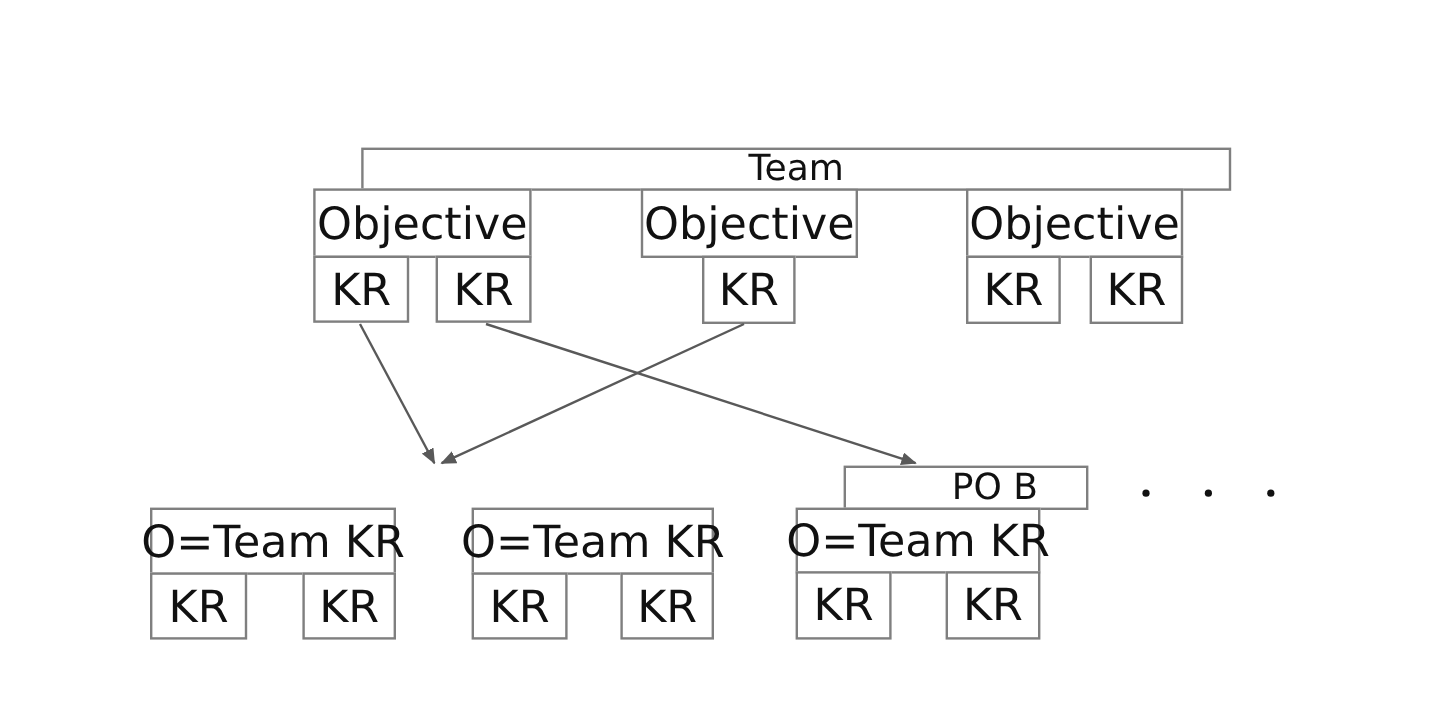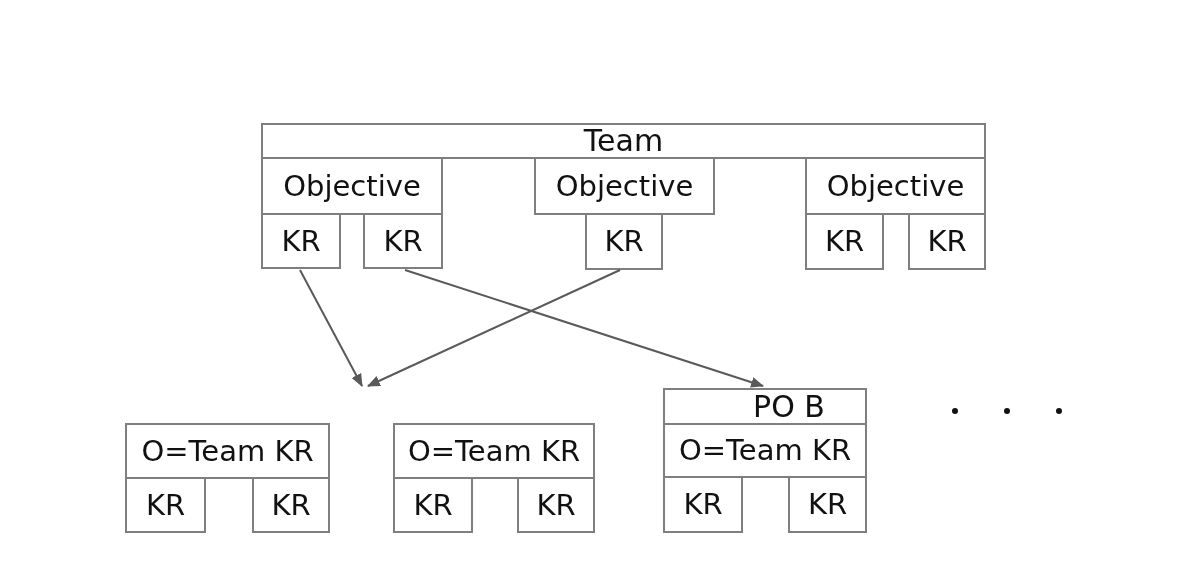--- a/index.html
+++ b/index.html
@@ -16,26 +16,26 @@
     overflow: hidden;
   }
   .box {
     position: absolute;
     box-sizing: border-box;
     border: 2px solid #7f7f7f;
     background: #ffffff;
     display: flex;
     align-items: center;
     justify-content: center;
-    font-size: 29px;
+    font-size: 37px;
     line-height: 1;
     color: #111111;
     white-space: nowrap;
   }
-  .header-box { font-size: 30px; }
+  .header-box { font-size: 30px; margin-left: 40px; }
 
   
   .team-header { left: 261px; top: 123px; width: 725px; height: 36px; }
   .obj-1 { left: 261px; top: 157px; width: 182px; height: 58px; }
   .obj-2 { left: 534px; top: 157px; width: 181px; height: 58px; }
   .obj-3 { left: 805px; top: 157px; width: 181px; height: 58px; }
   .kr-1a { left: 261px; top: 213px; width: 80px;  height: 56px; }
   .kr-1b { left: 363px; top: 213px; width: 80px;  height: 56px; }
   .kr-2a { left: 585px; top: 213px; width: 78px;  height: 57px; }
   .kr-3a { left: 805px; top: 213px; width: 79px;  height: 57px; }

